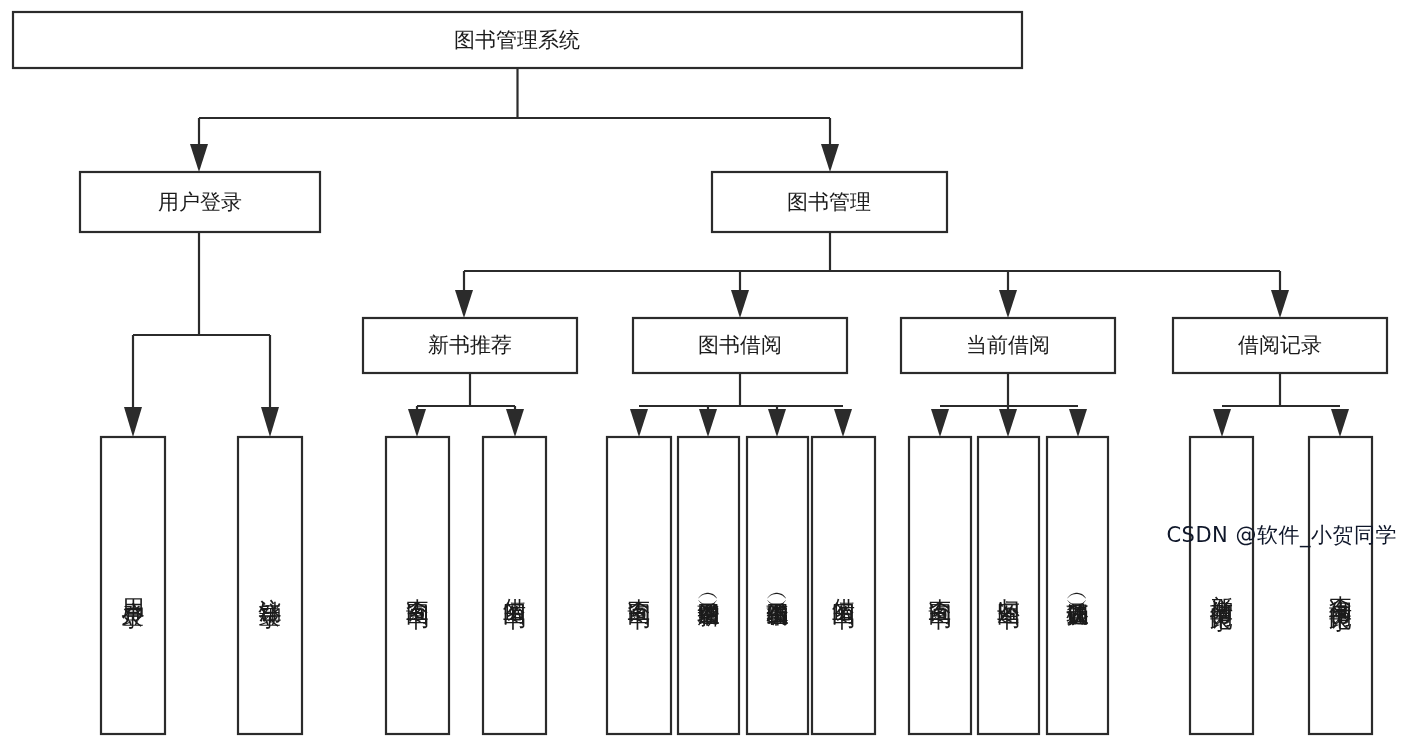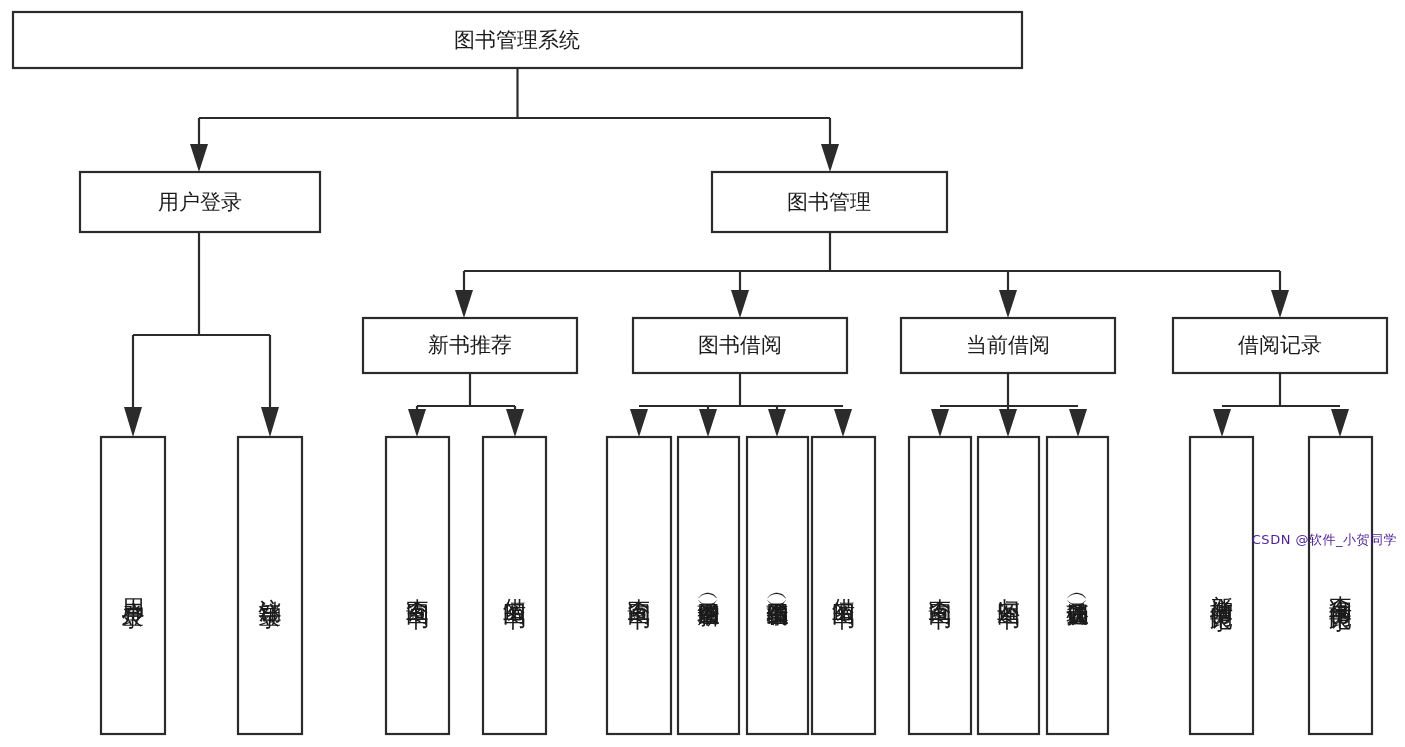--- a/index.html
+++ b/index.html
@@ -66,22 +66,22 @@
   }
   .vlabel.tight {
     letter-spacing: 0px;
     font-size: 22px;
   }
   .watermark {
     position: absolute;
     right: 8px;
     bottom: 4px;
     font-family: "DejaVu Sans", "Liberation Sans", sans-serif;
-    font-size: 13px;
-    color: #4c1d95;
+    font-size: 21px;
+    color: #0f172a;
     white-space: nowrap;
     letter-spacing: 0.5px;
   }
 </style>
 </head>
 <body>
 
 <div id="diagram-root">
 
   <svg class="flow" viewBox="0 0 1405 747">

